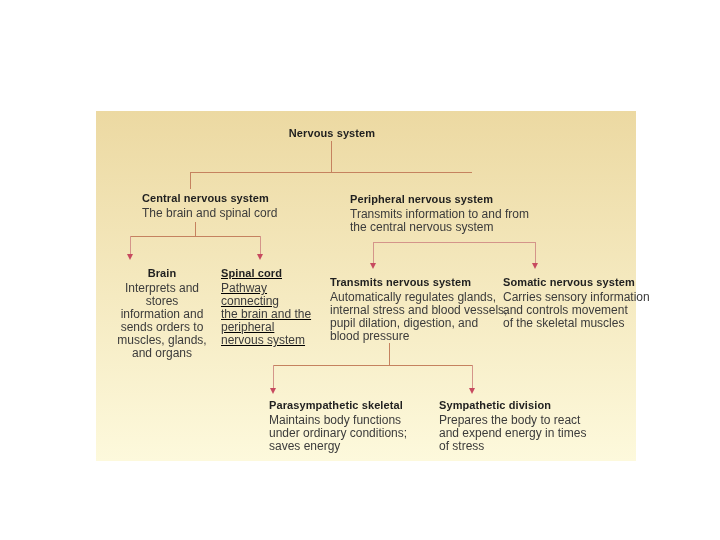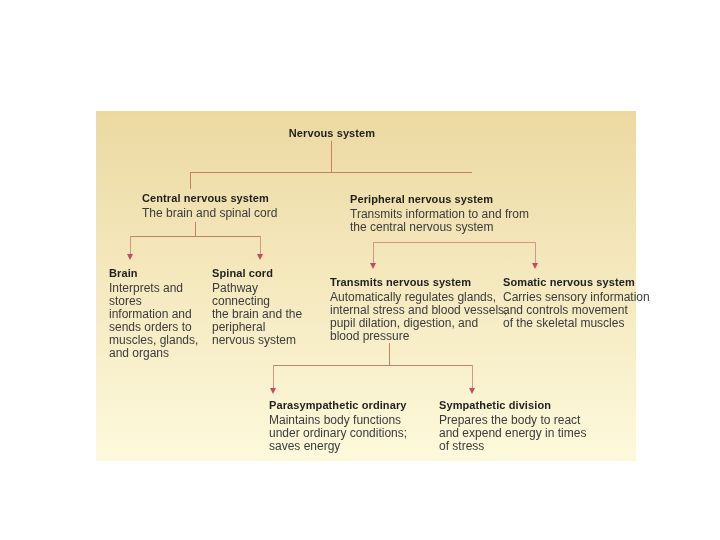--- a/index.html
+++ b/index.html
@@ -30,22 +30,22 @@
     font-size: 12px;
     color: #3b3b3b;
     line-height: 13px;
     white-space: pre-line;
     margin-top: 1px;
   }
   
   .n-root   { left: 160px; top: 12px; width: 148px; text-align: center; }
   .n-central       { left: 42px;  top: 77px;  width: 190px; }
   .n-peripheral    { left: 250px; top: 78px;  width: 200px; }
-  .n-brain         { left: 9px;   top: 152px; width: 110px; }
-  .n-spinal        { left: 112px; top: 152px; width: 110px; }
+  .n-brain         { left: 9px;   top: 152px; width: 110px; text-align: center; }
+  .n-spinal        { left: 121px; top: 152px; width: 110px; text-decoration: underline; }
   .n-autonomic     { left: 230px; top: 161px; width: 185px; }
   .n-somatic       { left: 403px; top: 161px; width: 160px; }
   .n-parasym       { left: 169px; top: 284px; width: 165px; }
   .n-sym           { left: 339px; top: 284px; width: 165px; }
 
   
   .hline, .vline { position: absolute; background: var(--line, #c5825f); }
   .hline { height: 1px; }
   .vline { width: 1px; }
   .drop {
@@ -145,21 +145,21 @@
 and controls movement
 of the skeletal muscles</div>
     </div>
 
     <div class="vline c4-v"></div>
     <div class="hline c4-h"></div>
     <div class="drop c4-a1"></div>
     <div class="drop c4-a2"></div>
 
     <div class="node n-parasym">
-      <div class="title">Parasympathetic ordinary</div>
+      <div class="title">Parasympathetic skeletal</div>
       <div class="desc">Maintains body functions
 under ordinary conditions;
 saves energy</div>
     </div>
     <div class="node n-sym">
       <div class="title">Sympathetic division</div>
       <div class="desc">Prepares the body to react
 and expend energy in times
 of stress</div>
     </div>

